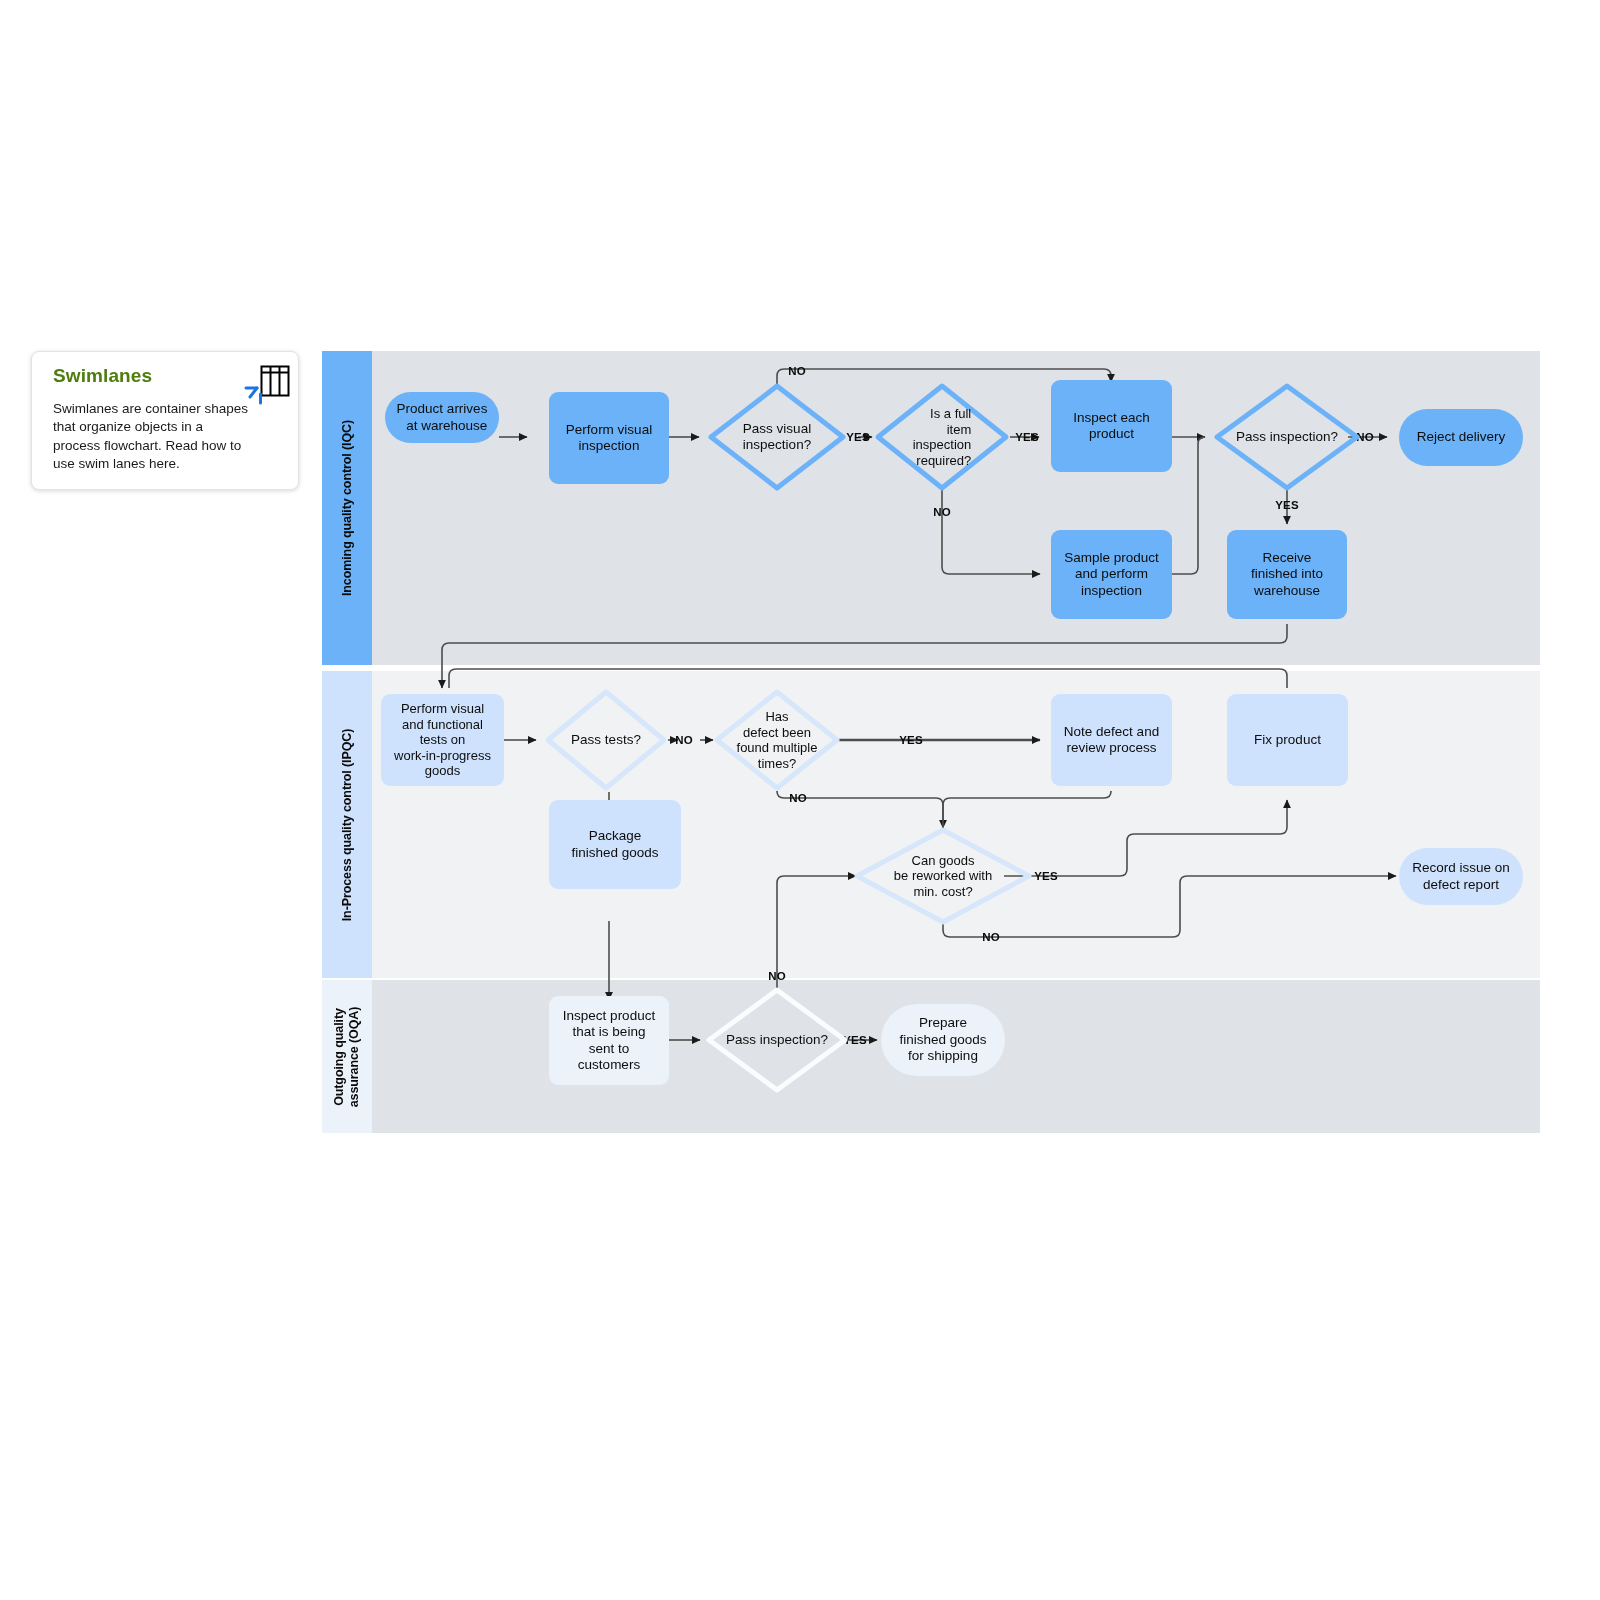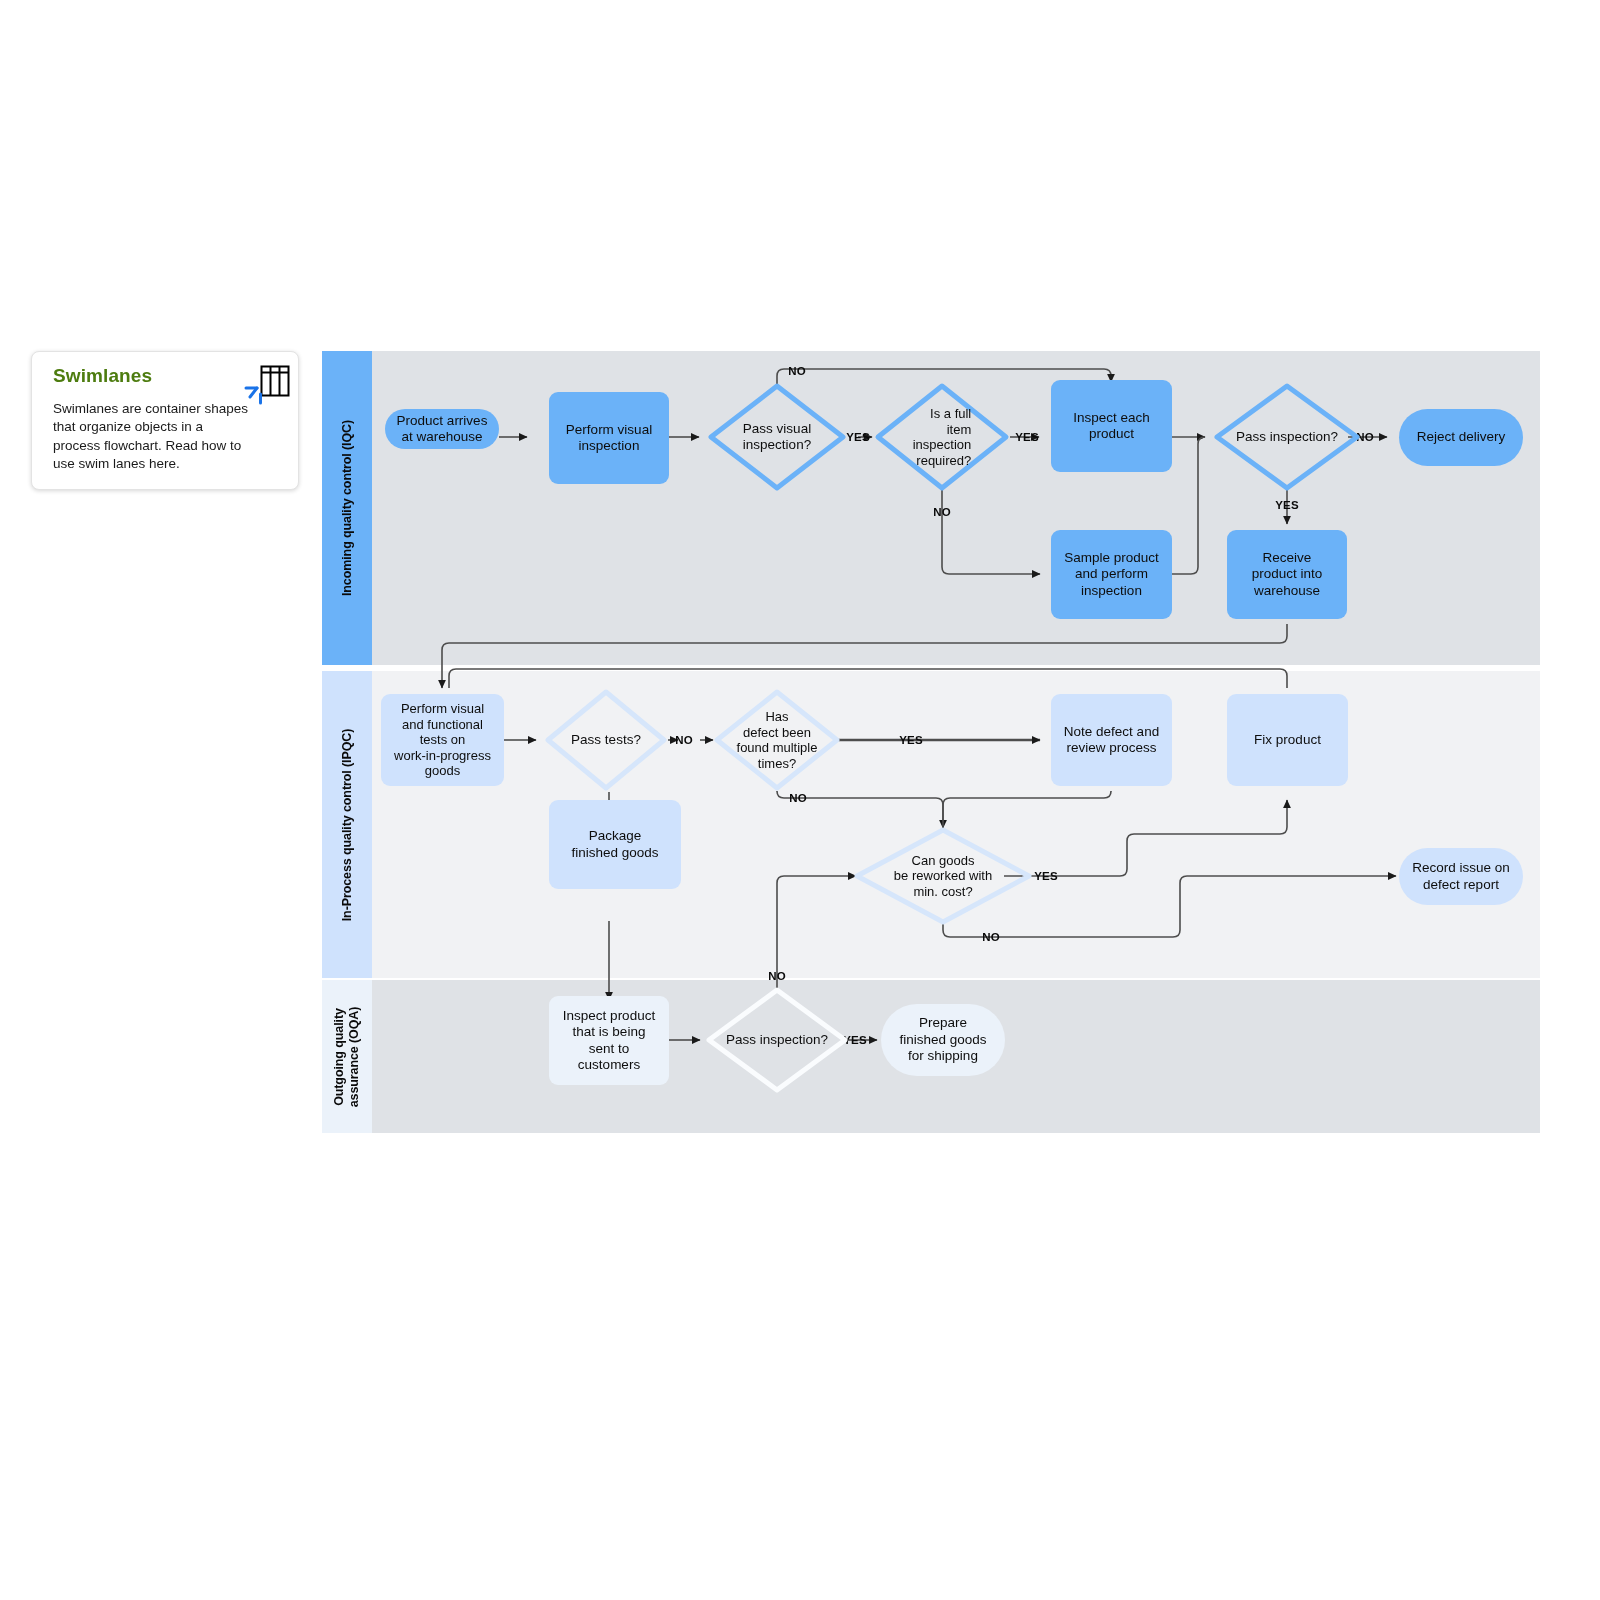--- a/index.html
+++ b/index.html
@@ -174,21 +174,21 @@
   <div class="edgelabel" style="left:684px;top:740px;">NO</div>
   <div class="edgelabel" style="left:609px;top:804px;">YES</div>
   <div class="edgelabel" style="left:911px;top:740px;">YES</div>
   <div class="edgelabel" style="left:798px;top:798px;">NO</div>
   <div class="edgelabel" style="left:1046px;top:876px;">YES</div>
   <div class="edgelabel" style="left:991px;top:937px;">NO</div>
 
   <div class="edgelabel" style="left:777px;top:976px;">NO</div>
   <div class="edgelabel" style="left:855px;top:1040px;">YES</div>
 
-  <div class="node term l1-fill" style="left:385px;top:409px;width:114px;height:40px;">
+  <div class="node term l1-fill" style="left:385px;top:392px;width:114px;height:51px;text-align:right;">
     <span class="lbl">Product arrives
 at warehouse</span>
   </div>
 
   <div class="node proc l1-fill" style="left:549px;top:392px;width:120px;height:92px;">
     <span class="lbl">Perform visual
 inspection</span>
   </div>
 
   <div class="node dec" style="left:707px;top:382px;width:140px;height:110px;">
@@ -226,21 +226,21 @@
     </svg>
     <span class="lbl">Pass inspection?</span>
   </div>
 
   <div class="node term l1-fill" style="left:1399px;top:409px;width:124px;height:57px;">
     <span class="lbl">Reject delivery</span>
   </div>
 
   <div class="node proc l1-fill" style="left:1227px;top:530px;width:120px;height:89px;">
     <span class="lbl">Receive
-product into
+finished into
 warehouse</span>
   </div>
 
   <div class="node proc l2-fill" style="left:381px;top:694px;width:123px;height:92px;">
     <span class="lbl" style="font-size:13px;line-height:15.5px;">Perform visual
 and functional
 tests on
 work-in-progress
 goods</span>
   </div>

